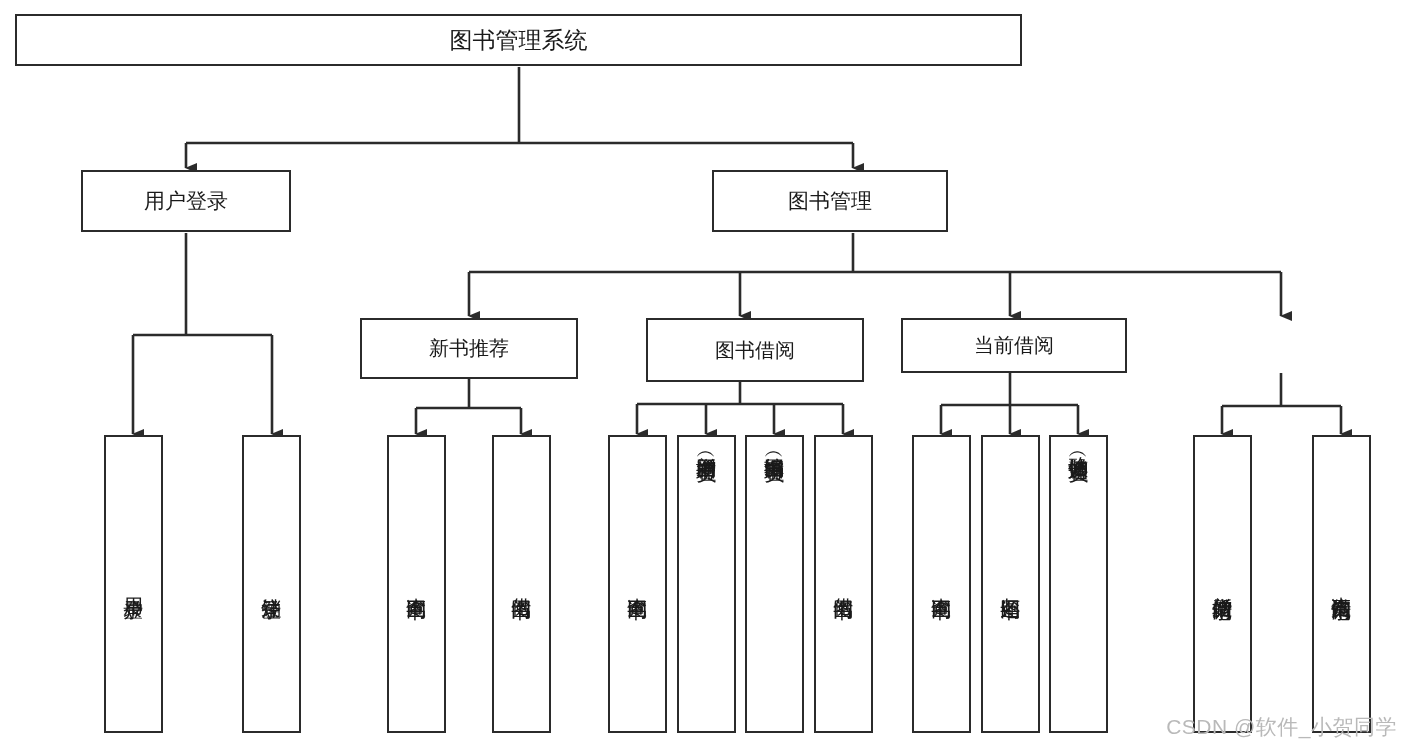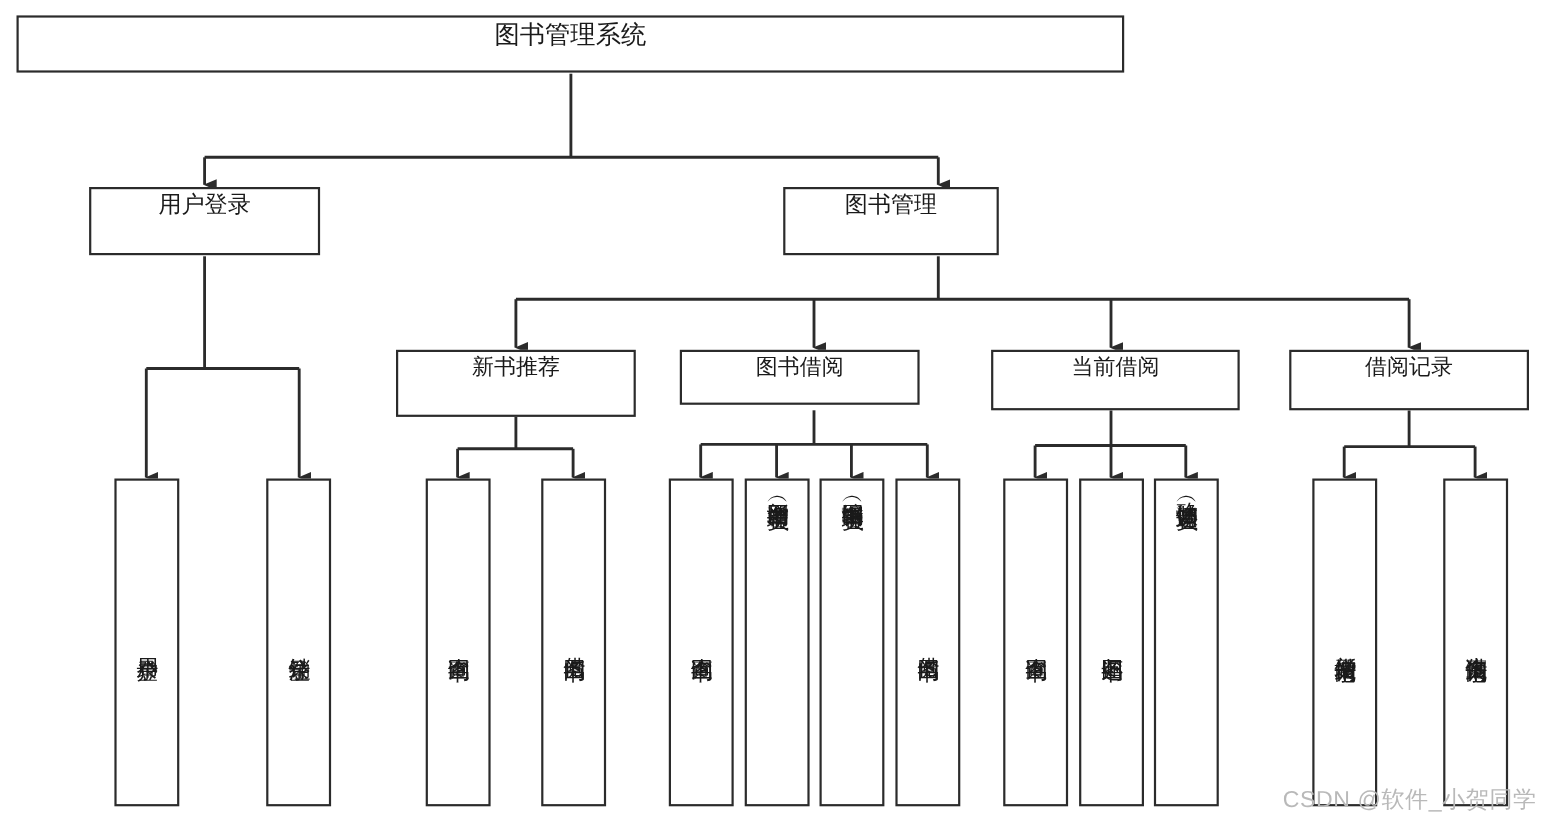--- a/index.html
+++ b/index.html
@@ -24,20 +24,21 @@
     width: 1405px;
     height: 747px;
     pointer-events: none;
   }
   .node {
     position: absolute;
     box-sizing: border-box;
     background: #ffffff;
     border: 2px solid #2b2b2b;
     display: flex;
+    align-items: center;
     justify-content: center;
     color: #1a1a1a;
     z-index: 2;
   }
   .node.root {
     font-size: 23px;
   }
   .node.lvl2 {
     font-size: 21px;
   }
@@ -135,35 +136,32 @@
     </g>
   </svg>
 
   <div class="node root" style="left:15px; top:14px; width:1007px; height:52px;">
     <span>图书管理系统</span>
   </div>
 
   <div class="node lvl2" style="left:81px; top:170px; width:210px; height:62px;">
     <span>用户登录</span>
   </div>
-  <div class="node lvl2" style="left:712px; top:170px; width:196px; height:62px;">
+  <div class="node lvl2" style="left:712px; top:170px; width:236px; height:62px;">
     <span>图书管理</span>
   </div>
 
   <div class="node lvl3" style="left:360px; top:318px; width:218px; height:61px;">
     <span>新书推荐</span>
   </div>
-  <div class="node lvl3" style="left:618px; top:318px; width:218px; height:50px;font-family:Liberation Serif, serif;">
+  <div class="node lvl3" style="left:646px; top:318px; width:218px; height:64px;font-family:Liberation Serif, serif;">
     <span>图书借阅</span>
   </div>
   <div class="node lvl3" style="left:901px; top:318px; width:226px; height:55px;">
     <span>当前借阅</span>
-  </div>
-  <div class="node lvl3" style="left:1172px; top:318px; width:218px; height:55px;">
-    <span>借阅记录</span>
   </div>
 
   <div class="node leaf" style="left:104px; top:435px; width:59px; height:298px;">
     <div class="leaf-inner">
       <span class="vtext">用户登录</span>
     </div>
   </div>
 
   <div class="node leaf" style="left:242px; top:435px; width:59px; height:298px;">
     <div class="leaf-inner">

